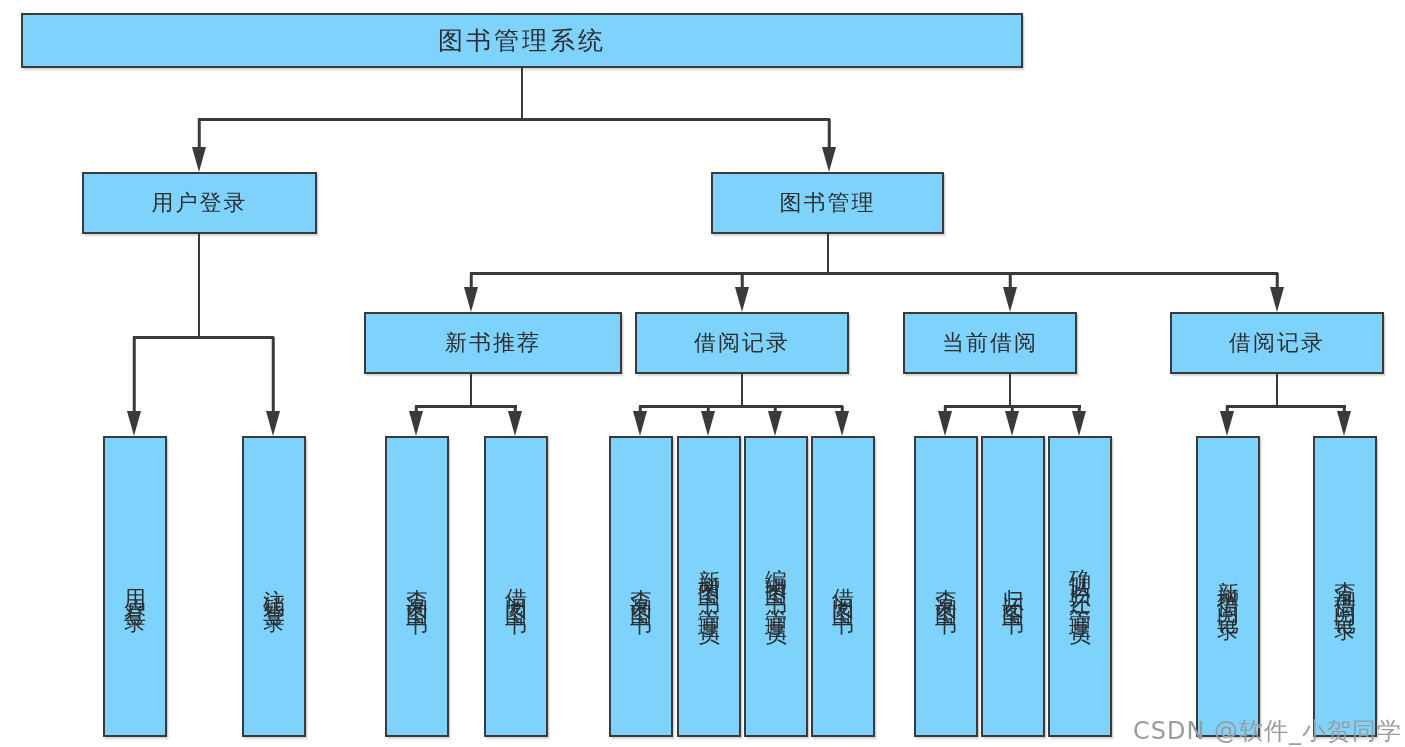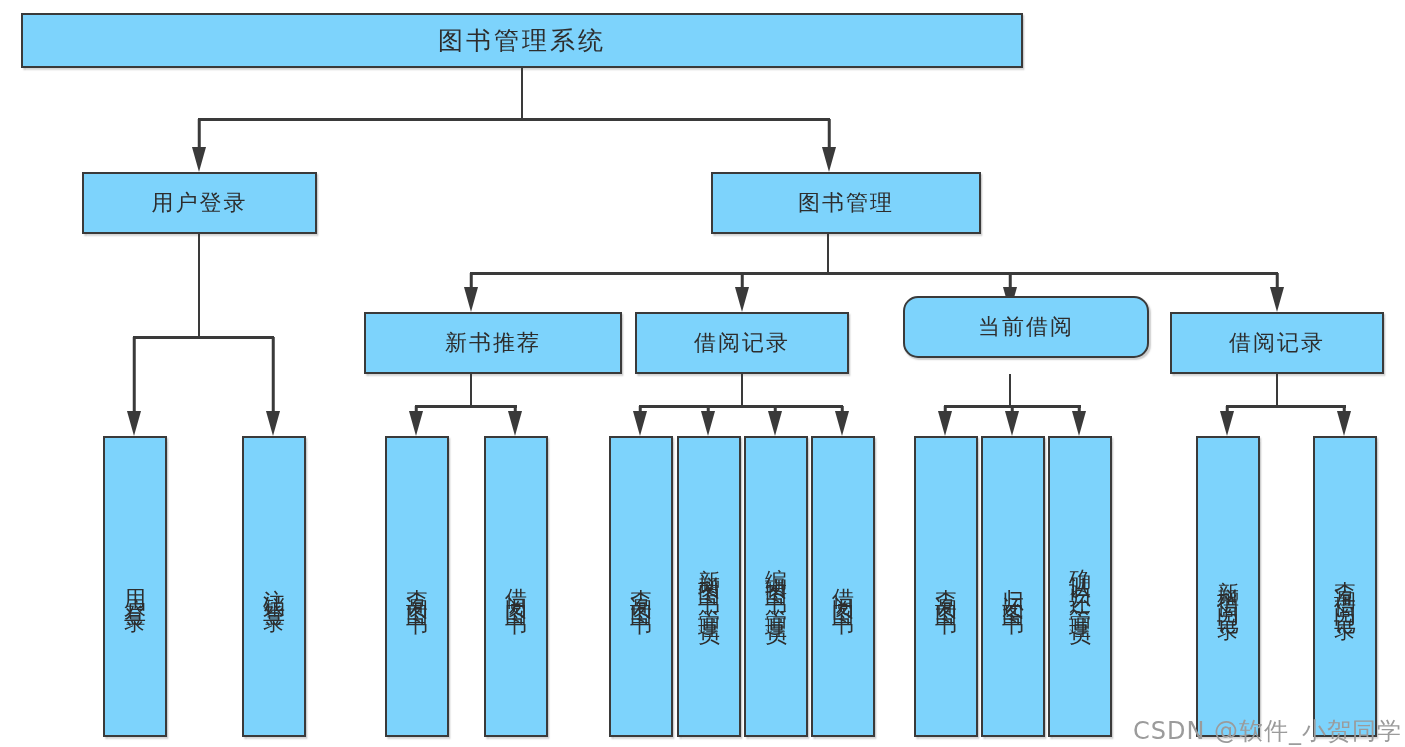--- a/index.html
+++ b/index.html
@@ -89,21 +89,21 @@
       <i class="head"></i>
     </div>
   <div class="drop" style="left:821px;top:119px;height:53px;">
       <i class="shaft"></i>
       <i class="head"></i>
     </div>
 
   <div class="node" style="left:82px;top:172px;width:235px;height:62px;">
     <span class="hlabel">用户登录</span>
   </div>
-  <div class="node" style="left:711px;top:172px;width:270px;height:62px;">
+  <div class="node" style="left:711px;top:172px;width:233px;height:62px;">
     <span class="hlabel">图书管理</span>
   </div>
 
   <div class="vline" style="left:197.75px;top:234px;height:103px;"></div>
   <div class="hline" style="left:132.75px;top:336px;width:141px;"></div>
   <div class="drop" style="left:126px;top:337px;height:99px;">
       <i class="shaft"></i>
       <i class="head"></i>
     </div>
   <div class="drop" style="left:265px;top:337px;height:99px;">
@@ -129,21 +129,21 @@
       <i class="shaft"></i>
       <i class="head"></i>
     </div>
 
   <div class="node" style="left:364px;top:312px;width:258px;height:62px;">
     <span class="hlabel">新书推荐</span>
   </div>
   <div class="node" style="left:635px;top:312px;width:214px;height:62px;">
     <span class="hlabel">借阅记录</span>
   </div>
-  <div class="node" style="left:903px;top:296px;width:246px;height:62px;border-radius:15px;">
+  <div class="node" style="left:903px;top:312px;width:174px;height:62px;">
     <span class="hlabel">当前借阅</span>
   </div>
   <div class="node" style="left:1170px;top:312px;width:214px;height:62px;">
     <span class="hlabel">借阅记录</span>
   </div>
 
   <div class="vline" style="left:469.75px;top:374px;height:33px;"></div>
   <div class="hline" style="left:414.75px;top:405px;width:102px;"></div>
   <div class="drop" style="left:408px;top:406px;height:30px;">
       <i class="shaft"></i>

